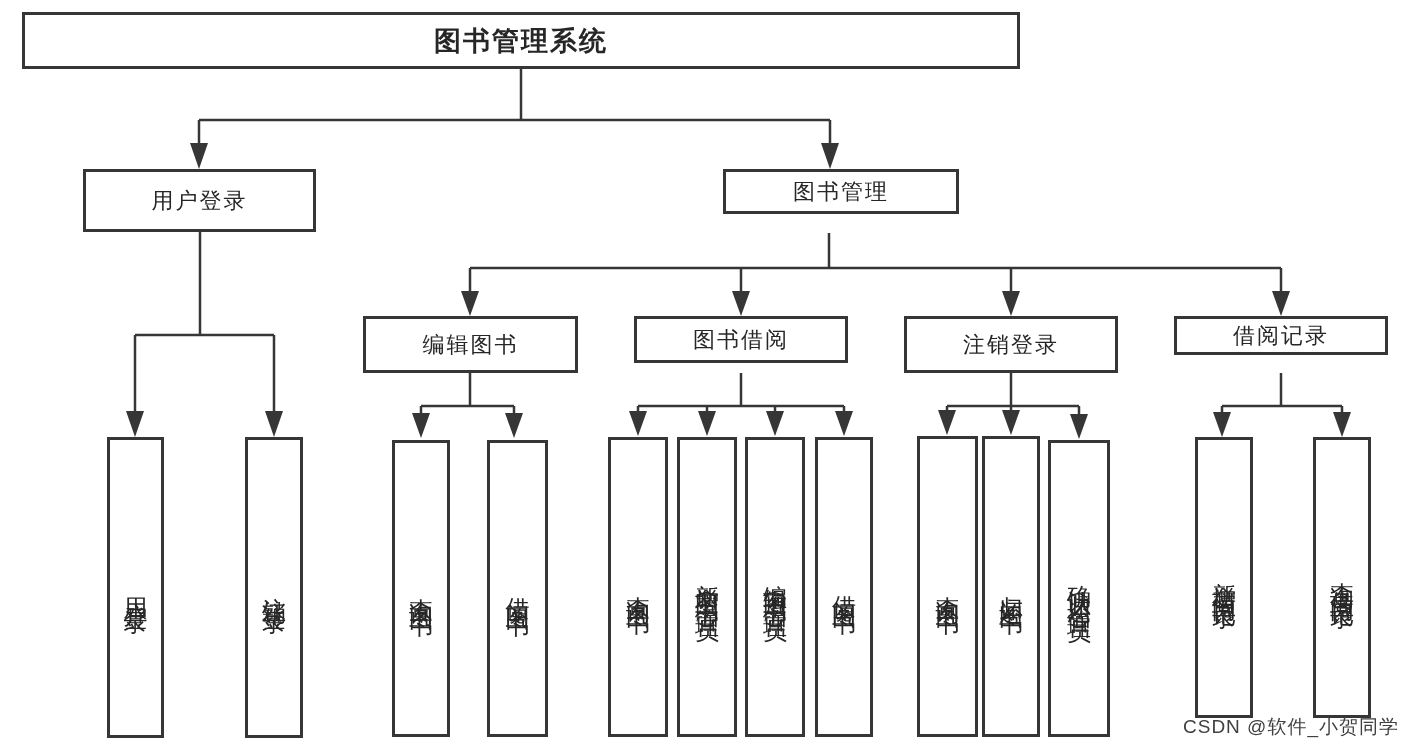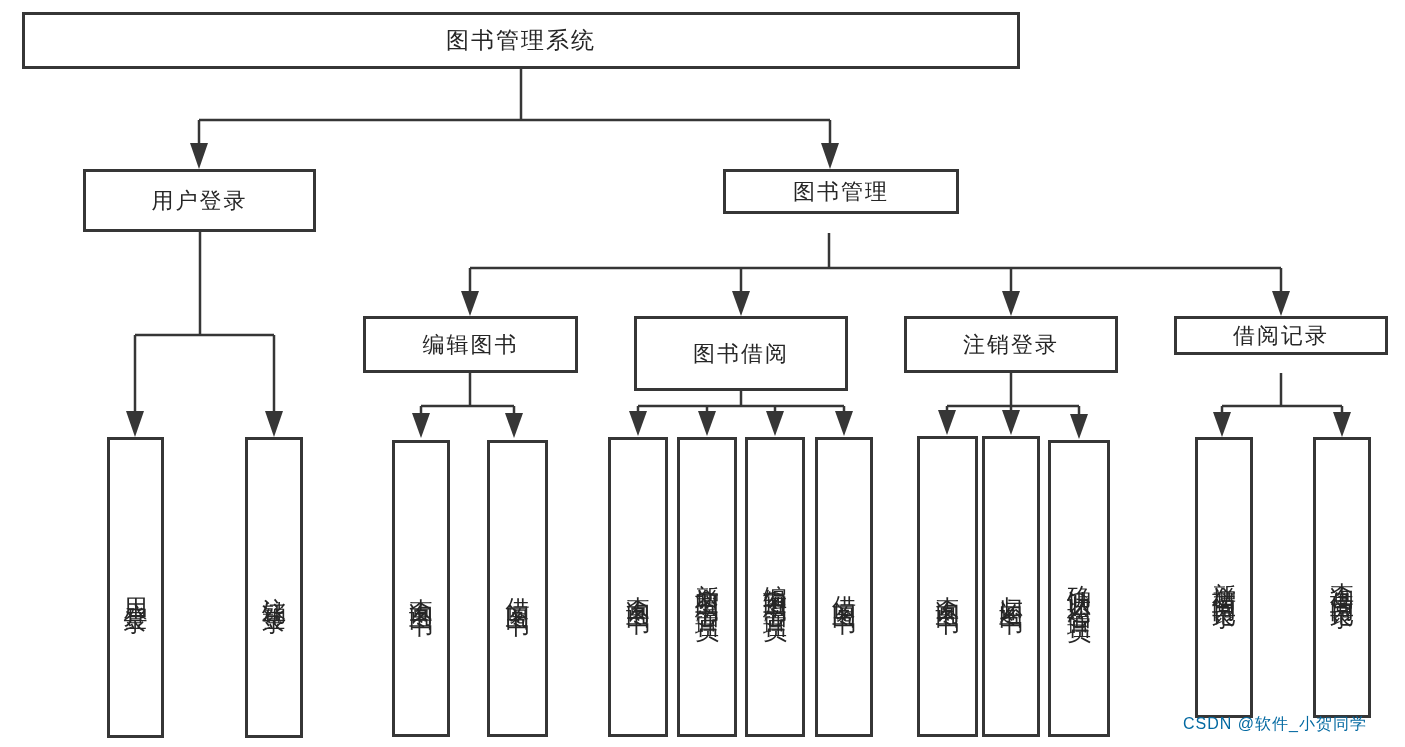--- a/index.html
+++ b/index.html
@@ -30,35 +30,35 @@
     display: flex;
     align-items: center;
     justify-content: center;
     color: #262626;
   }
   .hnode span {
     font-size: 22px;
     letter-spacing: 2px;
     white-space: nowrap;
   }
-  .root span { font-size: 23px; }
+  .root span { font-size: 27px; font-weight: bold; }
   .vnode span {
     writing-mode: vertical-rl;
     text-orientation: mixed;
     font-size: 24px;
     letter-spacing: 5px;
     line-height: 1;
   }
   .watermark {
     position: absolute;
     left: 1183px;
     top: 714px;
-    font-size: 16px;
+    font-size: 19px;
     letter-spacing: 1px;
-    color: #0369a1;
+    color: #404040;
     white-space: nowrap;
   }
 </style>
 </head>
 <body>
 
 <div class="stage">
 
   <svg class="wires" viewBox="0 0 1405 747" xmlns="http://www.w3.org/2000/svg">
     <g stroke="#363636" stroke-width="2.5" fill="none">
@@ -134,21 +134,21 @@
   <div class="node hnode" style="left:83px;top:169px;width:233px;height:63px">
     <span>用户登录</span>
   </div>
   <div class="node hnode" style="left:723px;top:169px;width:236px;height:45px">
     <span>图书管理</span>
   </div>
 
   <div class="node hnode" style="left:363px;top:316px;width:215px;height:57px">
     <span>编辑图书</span>
   </div>
-  <div class="node hnode" style="left:634px;top:316px;width:214px;height:75px">
+  <div class="node hnode" style="left:634px;top:316px;width:214px;height:47px">
     <span>图书借阅</span>
   </div>
   <div class="node hnode" style="left:904px;top:316px;width:214px;height:57px">
     <span>注销登录</span>
   </div>
   <div class="node hnode" style="left:1174px;top:316px;width:214px;height:39px">
     <span>借阅记录</span>
   </div>
 
   <div class="node vnode" style="left:107px;top:437px;width:57px;height:301px">

